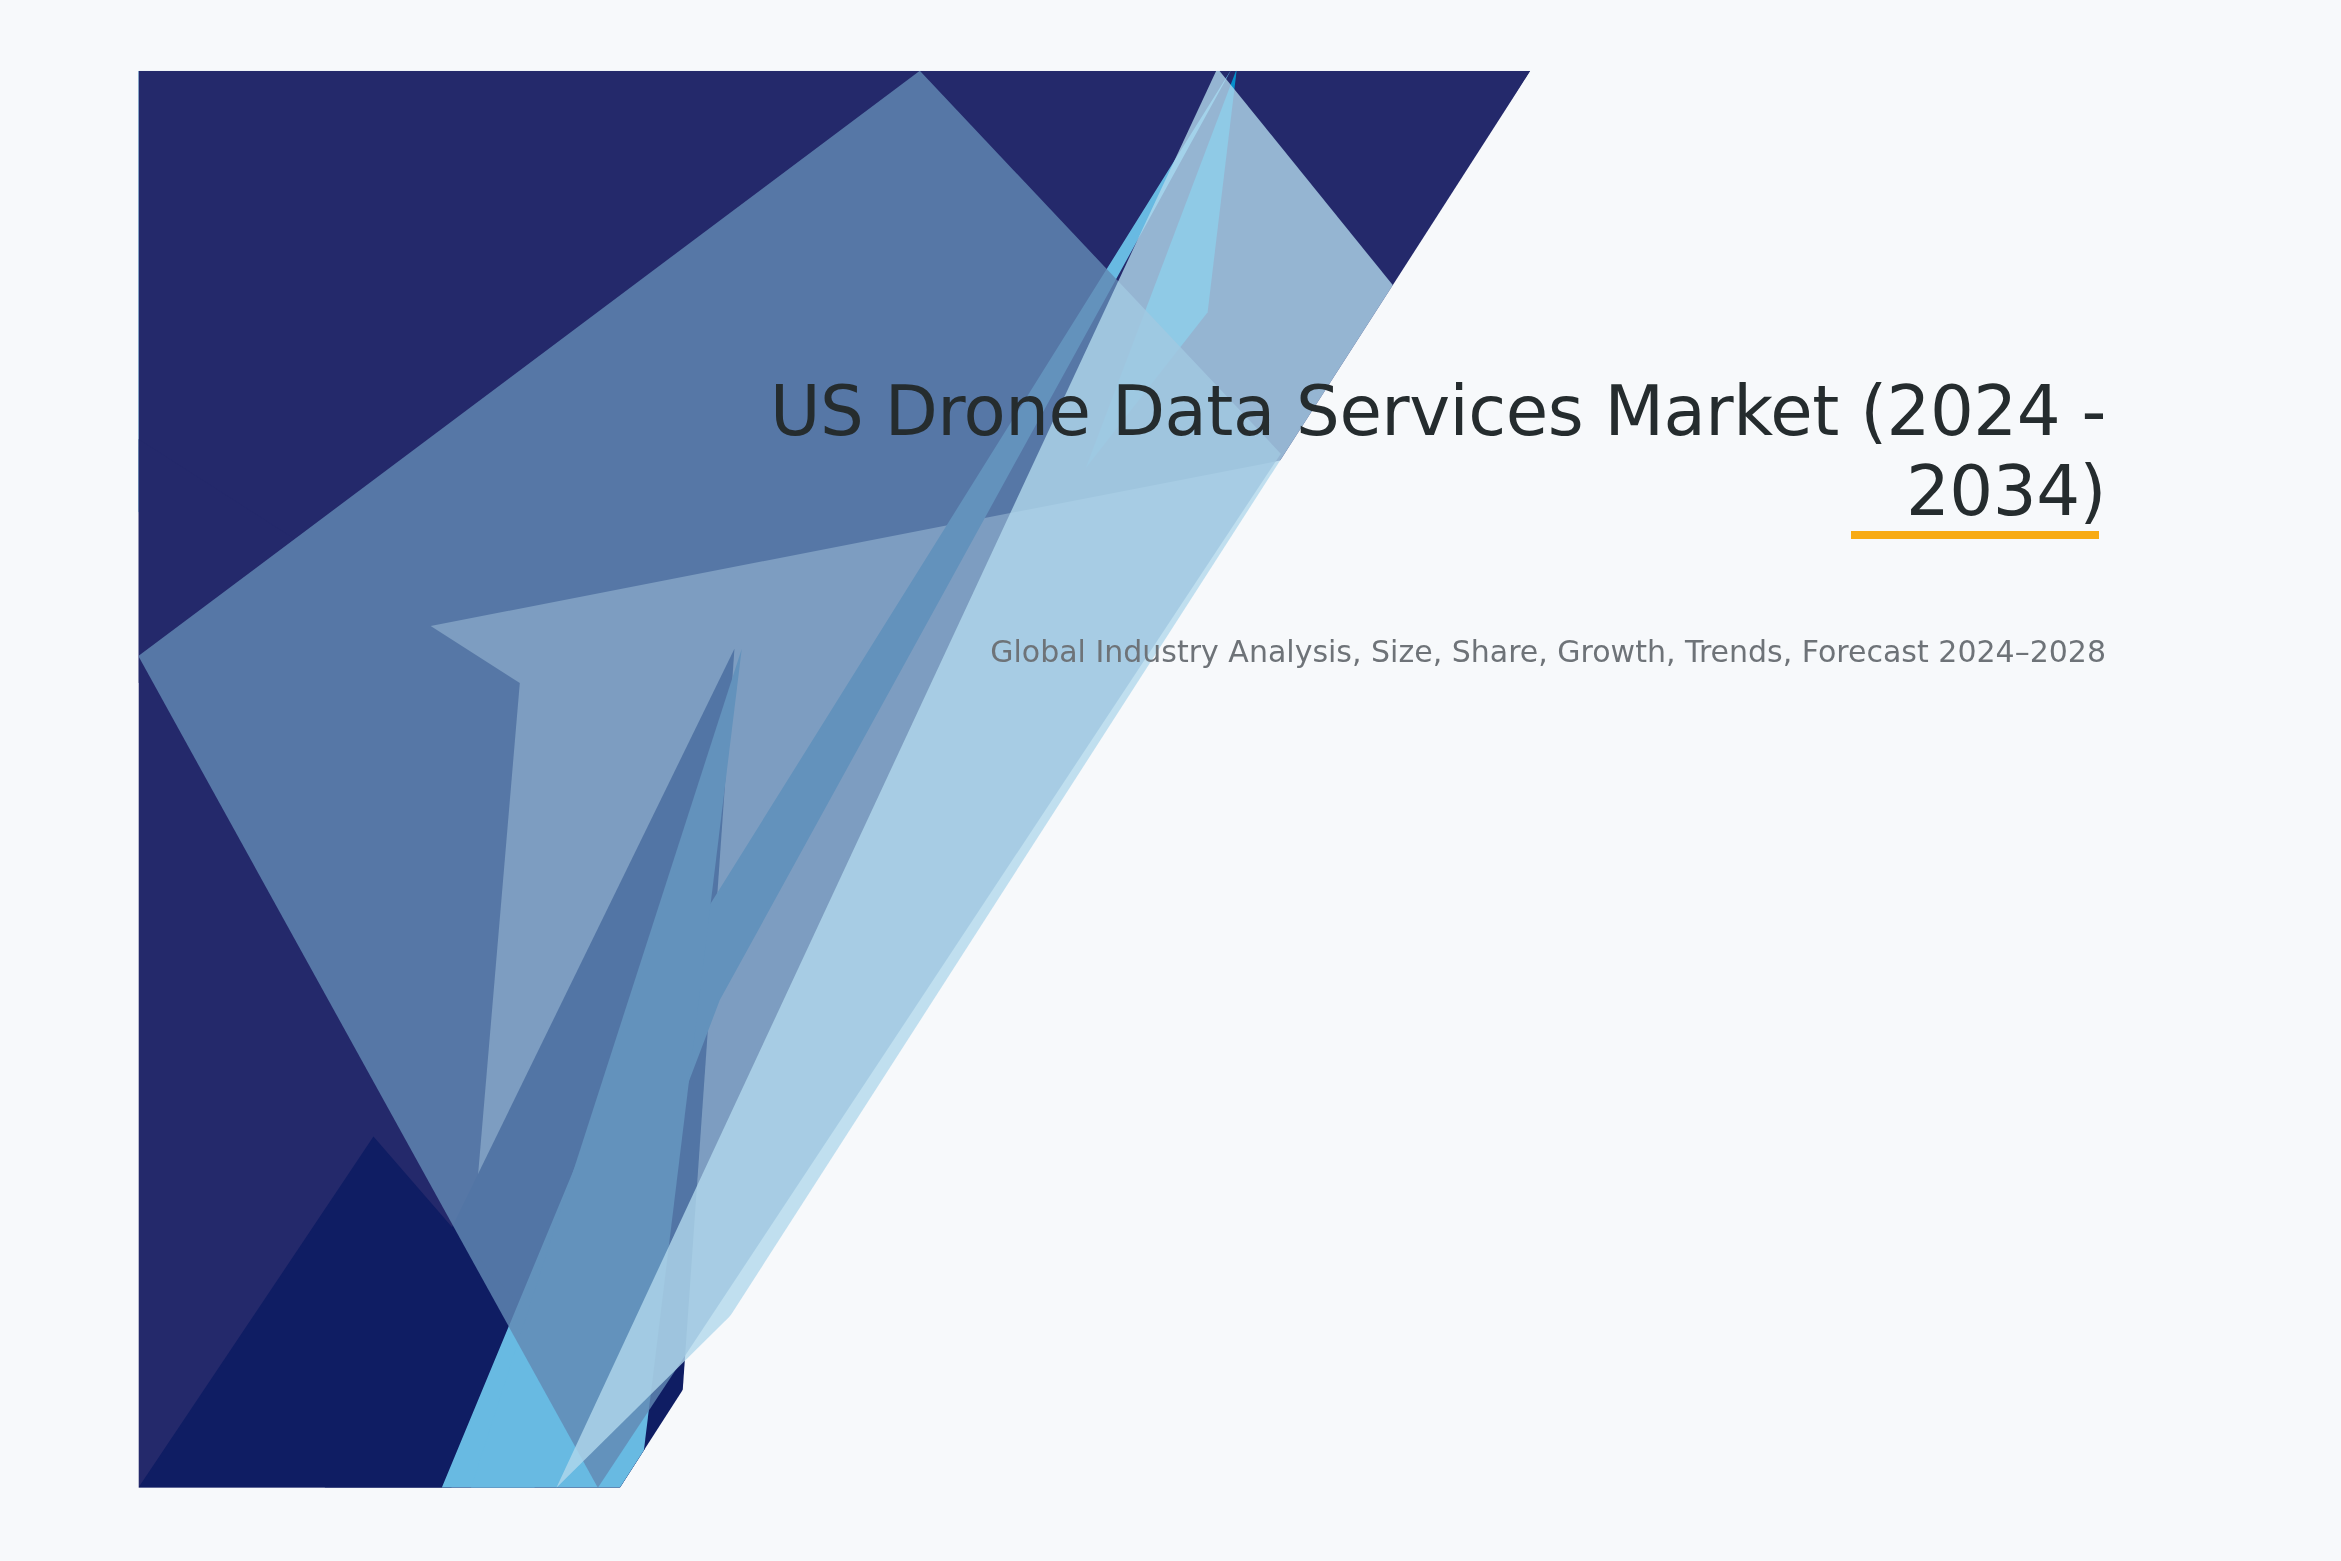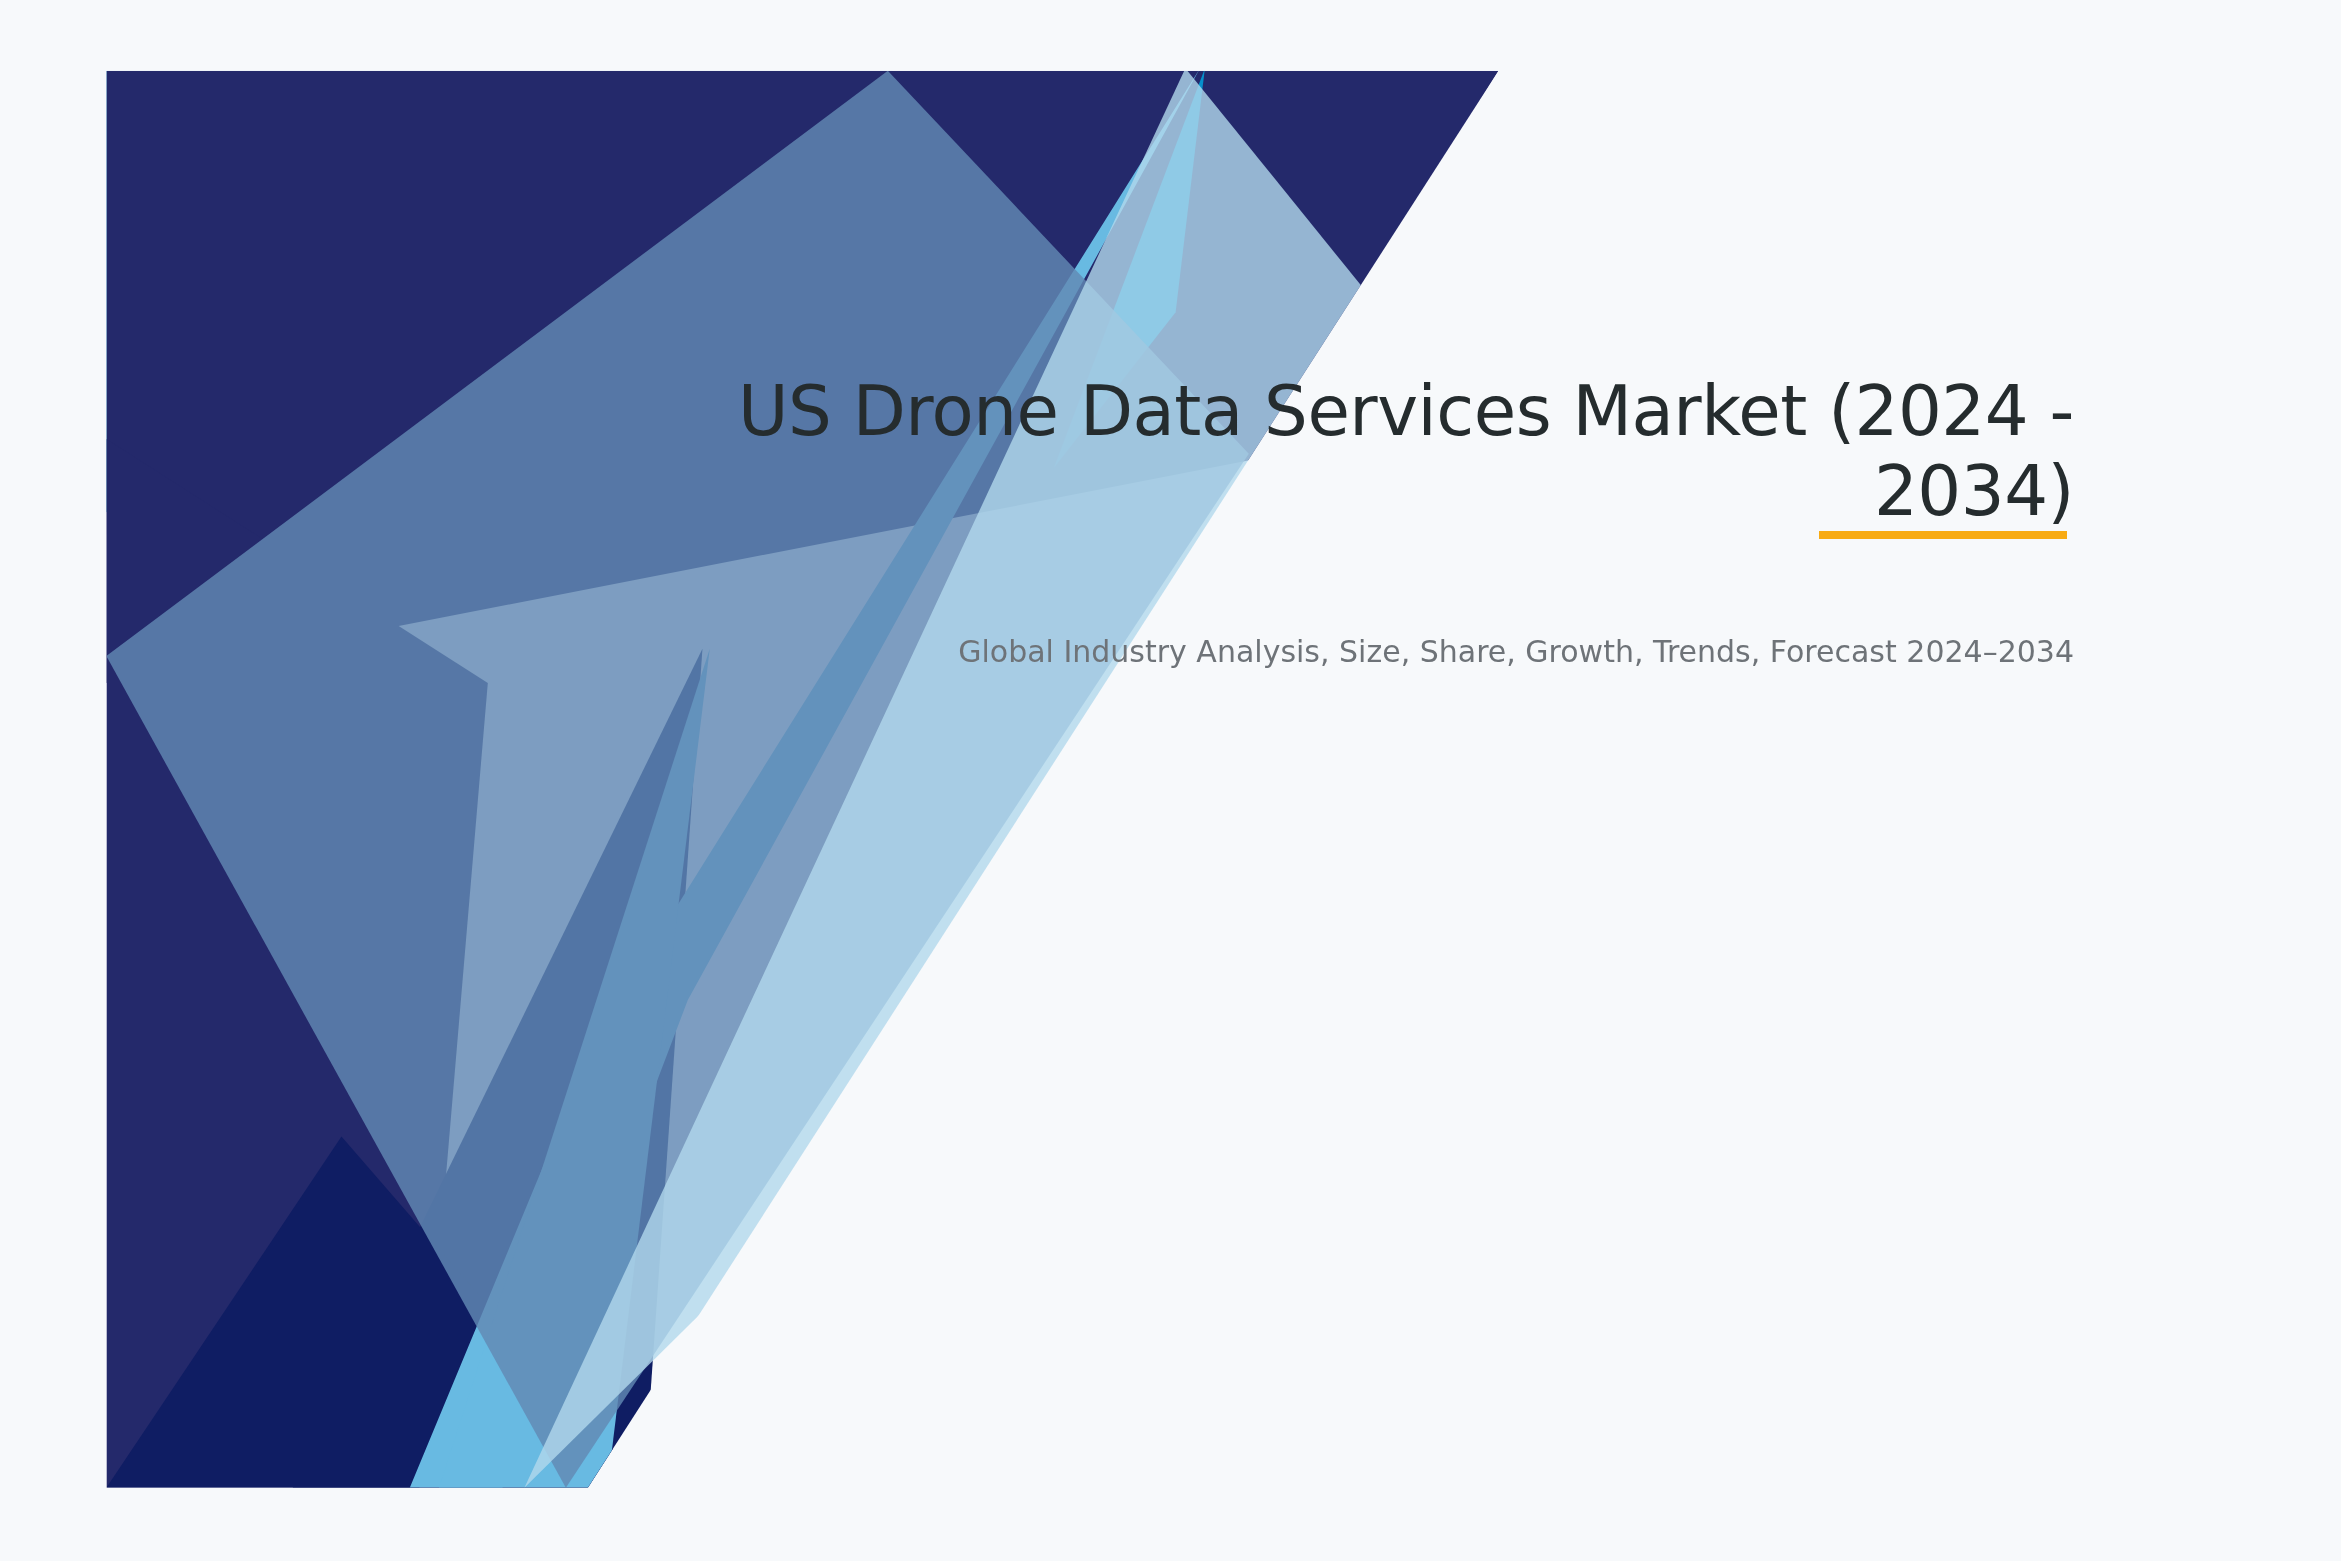--- a/index.html
+++ b/index.html
@@ -12,20 +12,21 @@
     background: #f7f9fb;
     font-family: "DejaVu Sans", sans-serif;
     overflow: hidden;
   }
 
   .cover {
     position: relative;
     width: 2174px;
     height: 1561px;
     background: #f7f9fb;
+    margin-left: 32px;
   }
 
   
   .artwork {
     position: absolute;
     left: 0;
     top: 0;
     width: 1561px;
     height: 1561px;
   }
@@ -121,17 +122,17 @@
     </svg>
   </div>
 
   <div class="text-block">
 
     <div class="title-wrap">
       <h1 class="cover-title">US Drone Data Services Market (2024 - 2034)</h1>
       <div class="accent-underline"></div>
     </div>
 
-    <p class="cover-subtitle">Global Industry Analysis, Size, Share, Growth, Trends, Forecast 2024–2034</p>
+    <p class="cover-subtitle">Global Industry Analysis, Size, Share, Growth, Trends, Forecast 2024–2028</p>
   </div>
 
 </div>
 
 
 </body></html>

